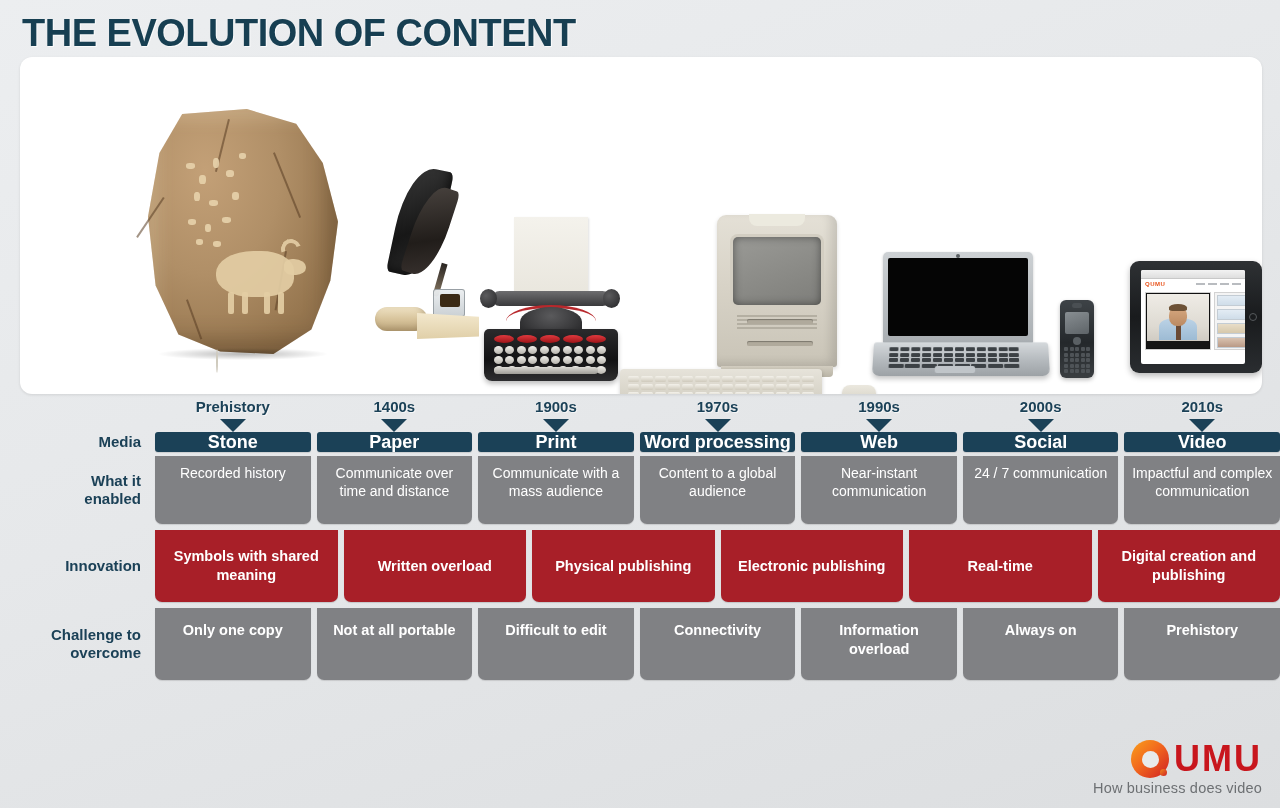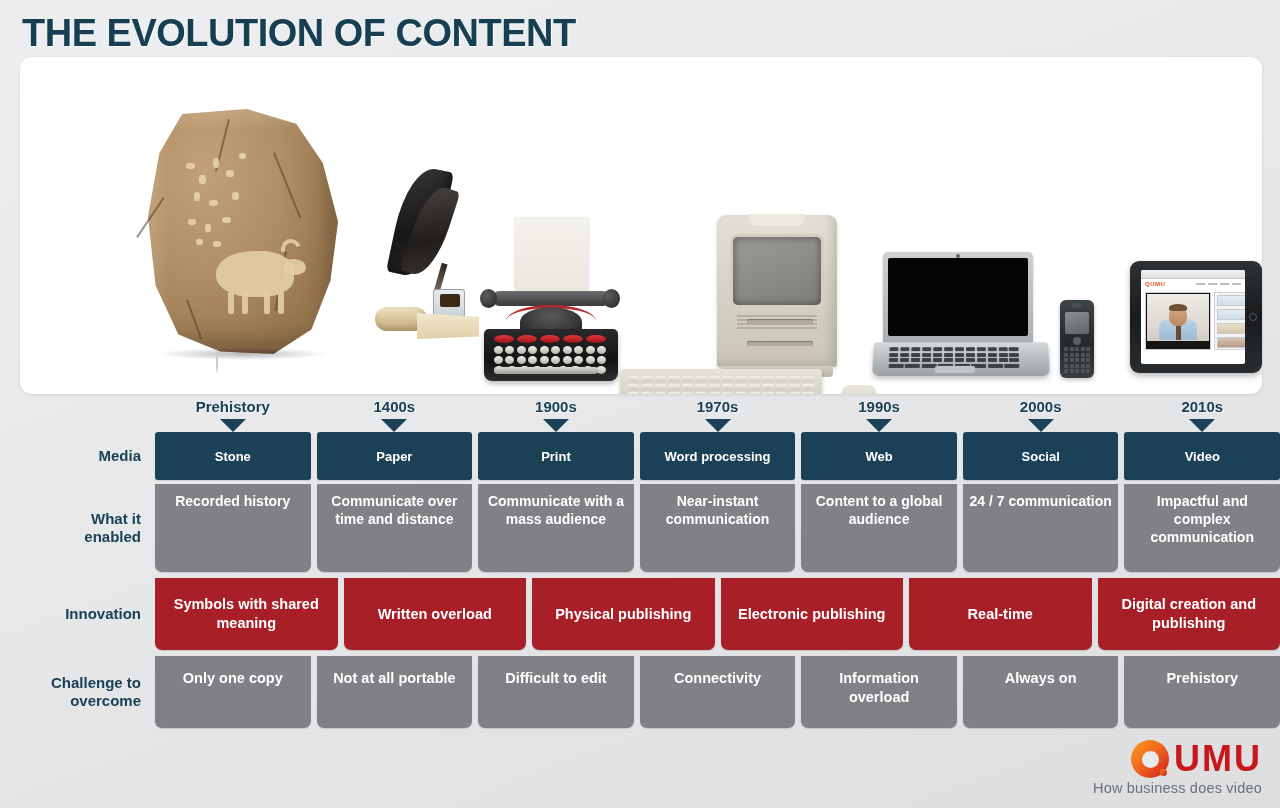--- a/index.html
+++ b/index.html
@@ -304,29 +304,29 @@
   }
   .era-arrow {
     width:0; height:0; margin:0 auto;
     border-left:13px solid transparent;
     border-right:13px solid transparent;
     border-top:13px solid #1b4157;
   }
 
   .media-cell {
     background:#1b4157; color:#fff;
-    font-weight:bold; font-size:13px;
-    height:48px; display:flex; align-items:center; justify-content:center;
+    font-weight:bold; font-size:18px;
+    height:20px; display:flex; align-items:center; justify-content:center;
     border-radius:3px; text-align:center;
     box-shadow: 0 1px 1px rgba(0,0,0,.12);
   }
   .enabled-cell {
     background:#808184; color:#fff;
-    font-size:14px; line-height:1.28; font-weight:bold;
-    height:88px; padding:9px 6px 0 6px;
+    font-size:14px; line-height:1.28; font-weight:normal;
+    height:68px; padding:9px 6px 0 6px;
     border-radius:0 0 7px 7px; text-align:center;
     box-shadow: 0 1px 1px rgba(0,0,0,.12);
   }
   .innovation-cell {
     background:#a81f28; color:#fff;
     font-weight:bold; font-size:14.5px; line-height:1.28;
     height:72px; display:flex; align-items:center; justify-content:center;
     padding:0 6px; border-radius:0 0 7px 7px; text-align:center;
     box-shadow: 0 1px 1px rgba(0,0,0,.14);
   }
@@ -729,22 +729,22 @@
 
   <div class="spacer-4"></div>
 
   <div class="grid-row">
     <div class="rowlabel" style="white-space:pre-line;">What it
 enabled</div>
     <div class="cells">
       <div class="cell enabled-cell">Recorded history</div>
       <div class="cell enabled-cell">Communicate over time and distance</div>
       <div class="cell enabled-cell">Communicate with a mass audience</div>
+      <div class="cell enabled-cell">Content to a global audience</div>
       <div class="cell enabled-cell">Near-instant communication</div>
-      <div class="cell enabled-cell">Content to a global audience</div>
       <div class="cell enabled-cell">24 / 7 communication</div>
       <div class="cell enabled-cell">Impactful and complex communication</div>
     </div>
   </div>
 
   <div class="spacer-6"></div>
 
   <div class="grid-row">
     <div class="rowlabel">Innovation</div>
     <div class="cells">

